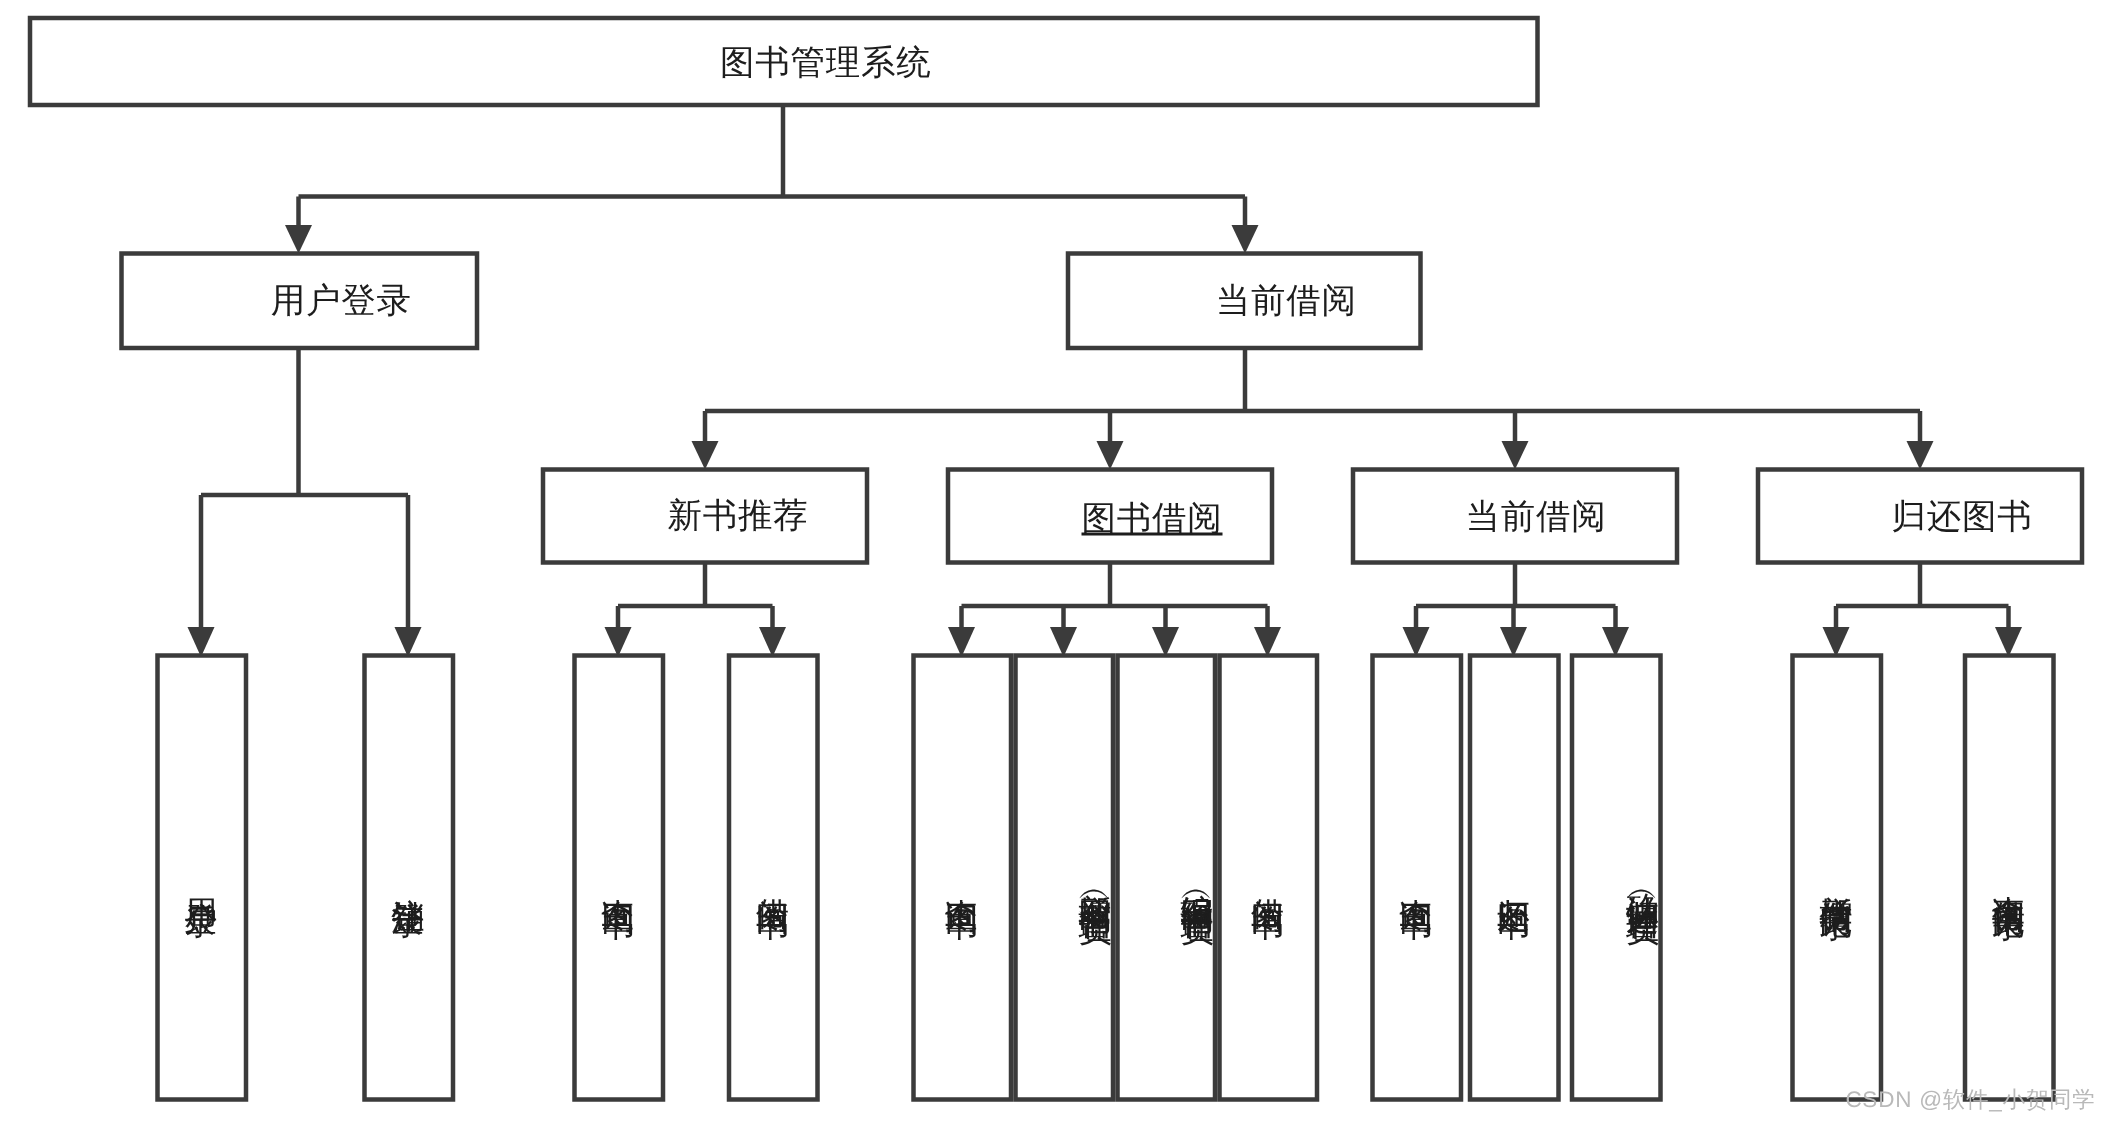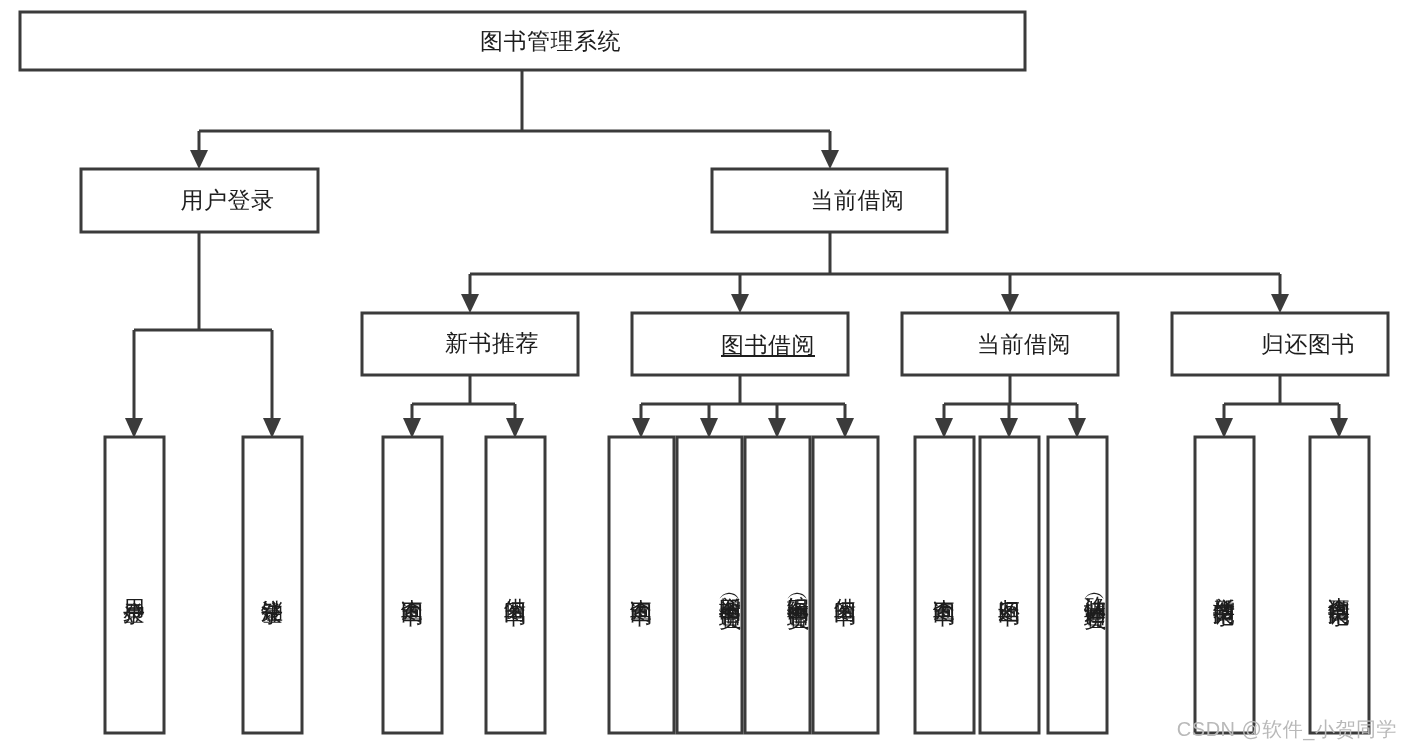--- a/index.html
+++ b/index.html
@@ -69,21 +69,21 @@
     padding-top: 4px;
   }
   .node-label.vertical.mid {
     align-items: center;
     padding-top: 0;
   }
   .watermark {
     position: absolute;
     right: 8px;
     bottom: 4px;
-    font-size: 20px;
+    font-size: 15px;
     color: #b9b9b9;
     letter-spacing: 0.5px;
     white-space: nowrap;
     font-family: "Liberation Sans", "DejaVu Sans", sans-serif;
     text-align: center;
   }
 </style>
 </head>
 <body>
 

